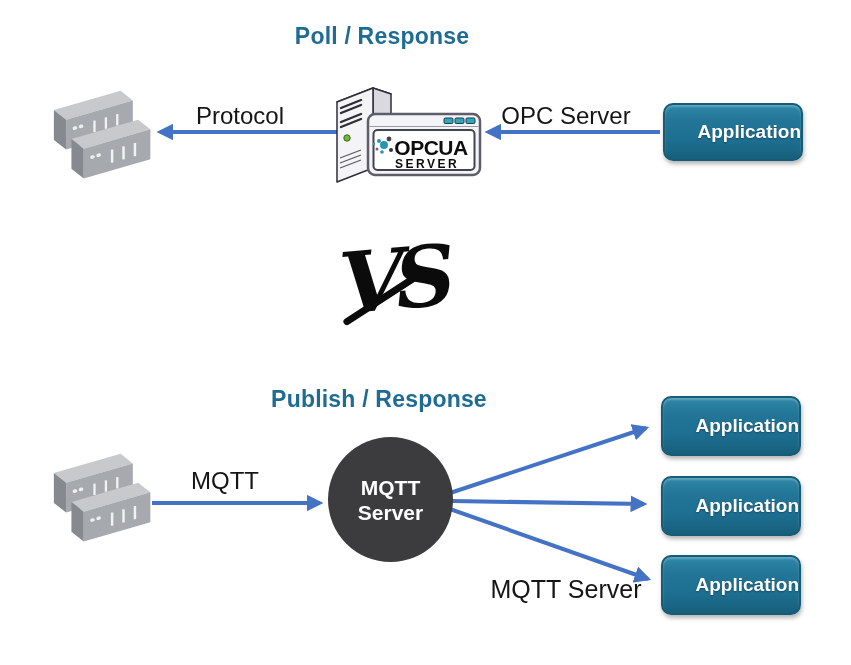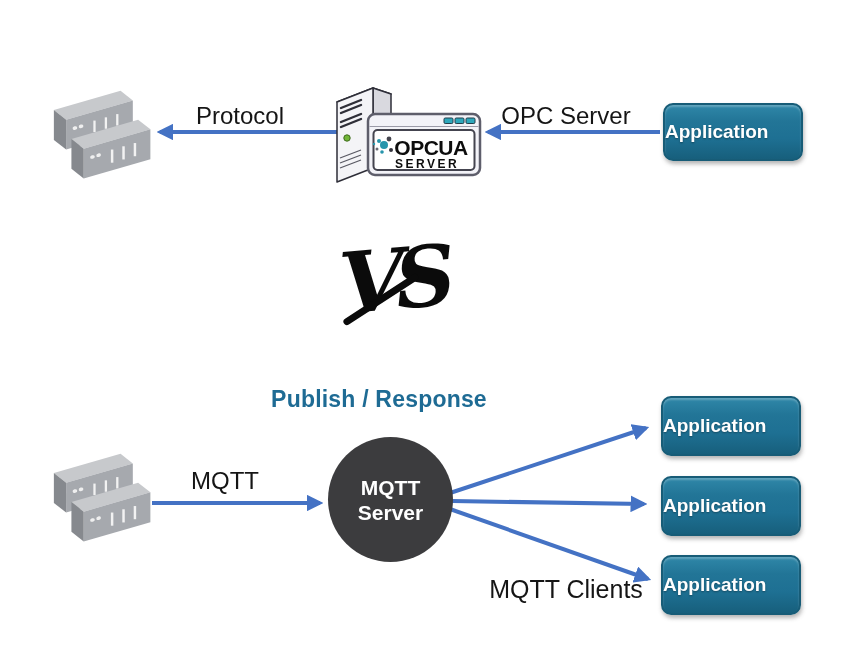--- a/index.html
+++ b/index.html
@@ -29,21 +29,21 @@
 
   
   .arrow-layer { position:absolute; left:0; top:0; width:851px; height:665px; }
 
   
   .app-btn {
     position:absolute; width:136px; height:54px; border-radius:10px;
     background:linear-gradient(180deg,#2F87A8 0%, #227597 30%, #1E7093 62%, #175F7C 100%);
     border:2px solid #175C77;
     box-shadow:1px 3px 4px rgba(90,90,90,.45), inset 0 2px 2px rgba(255,255,255,.25);
-    display:flex; align-items:center; justify-content:flex-start;
+    display:flex; align-items:center; justify-content:flex-end;
   }
   .app-btn span {
     color:#ffffff; font-weight:bold; font-size:19px;
     text-shadow:0 1px 2px rgba(0,0,0,.35);
   }
   .ab-top { left:663px; top:103px; }
   .ab-1 { left:661px; top:396px; height:56px; }
   .ab-2 { left:661px; top:476px; height:56px; }
   .ab-3 { left:661px; top:555px; height:56px; }
 
@@ -110,20 +110,21 @@
       </marker>
     </defs>
     <path d="M342,132 L160,132" stroke="#4472C4" stroke-width="4" fill="none" marker-end="url(#ah)"></path>
     <path d="M660,132 L488,132" stroke="#4472C4" stroke-width="4" fill="none" marker-end="url(#ah)"></path>
     <path d="M152,503 L320,503" stroke="#4472C4" stroke-width="4" fill="none" marker-end="url(#ah)"></path>
     <path d="M450,493 L646,428" stroke="#4472C4" stroke-width="4" fill="none" marker-end="url(#ah)"></path>
     <path d="M452,501 L644,504" stroke="#4472C4" stroke-width="4" fill="none" marker-end="url(#ah)"></path>
     <path d="M450,509 L648,579" stroke="#4472C4" stroke-width="4" fill="none" marker-end="url(#ah)"></path>
   </svg>
 
+  <div class="sec-title t1">Poll / Response</div>
 
   <svg class="abs" style="left:52px; top:89px;" width="102" height="93" viewBox="0 0 116 106">
     <use href="#plc-pair"></use>
   </svg>
 
   <div class="lbl lbl-protocol">Protocol</div>
 
   <svg class="abs" style="left:327px; top:78px;" width="158" height="118" viewBox="0 0 158 118">
     <g stroke-linejoin="round">
       <polygon points="10,24 46,10 64,16 28,30" fill="#E6E6EA" stroke="#2E2E38" stroke-width="1.5"></polygon>
@@ -182,15 +183,15 @@
   <div class="app-btn ab-1">
     <span>Application</span>
   </div>
   <div class="app-btn ab-2">
     <span>Application</span>
   </div>
   <div class="app-btn ab-3">
     <span>Application</span>
   </div>
 
-  <div class="lbl lbl-mqttclients">MQTT Clients</div>
+  <div class="lbl lbl-mqttclients">MQTT Server</div>
 
 </div>
 
 </body></html>

